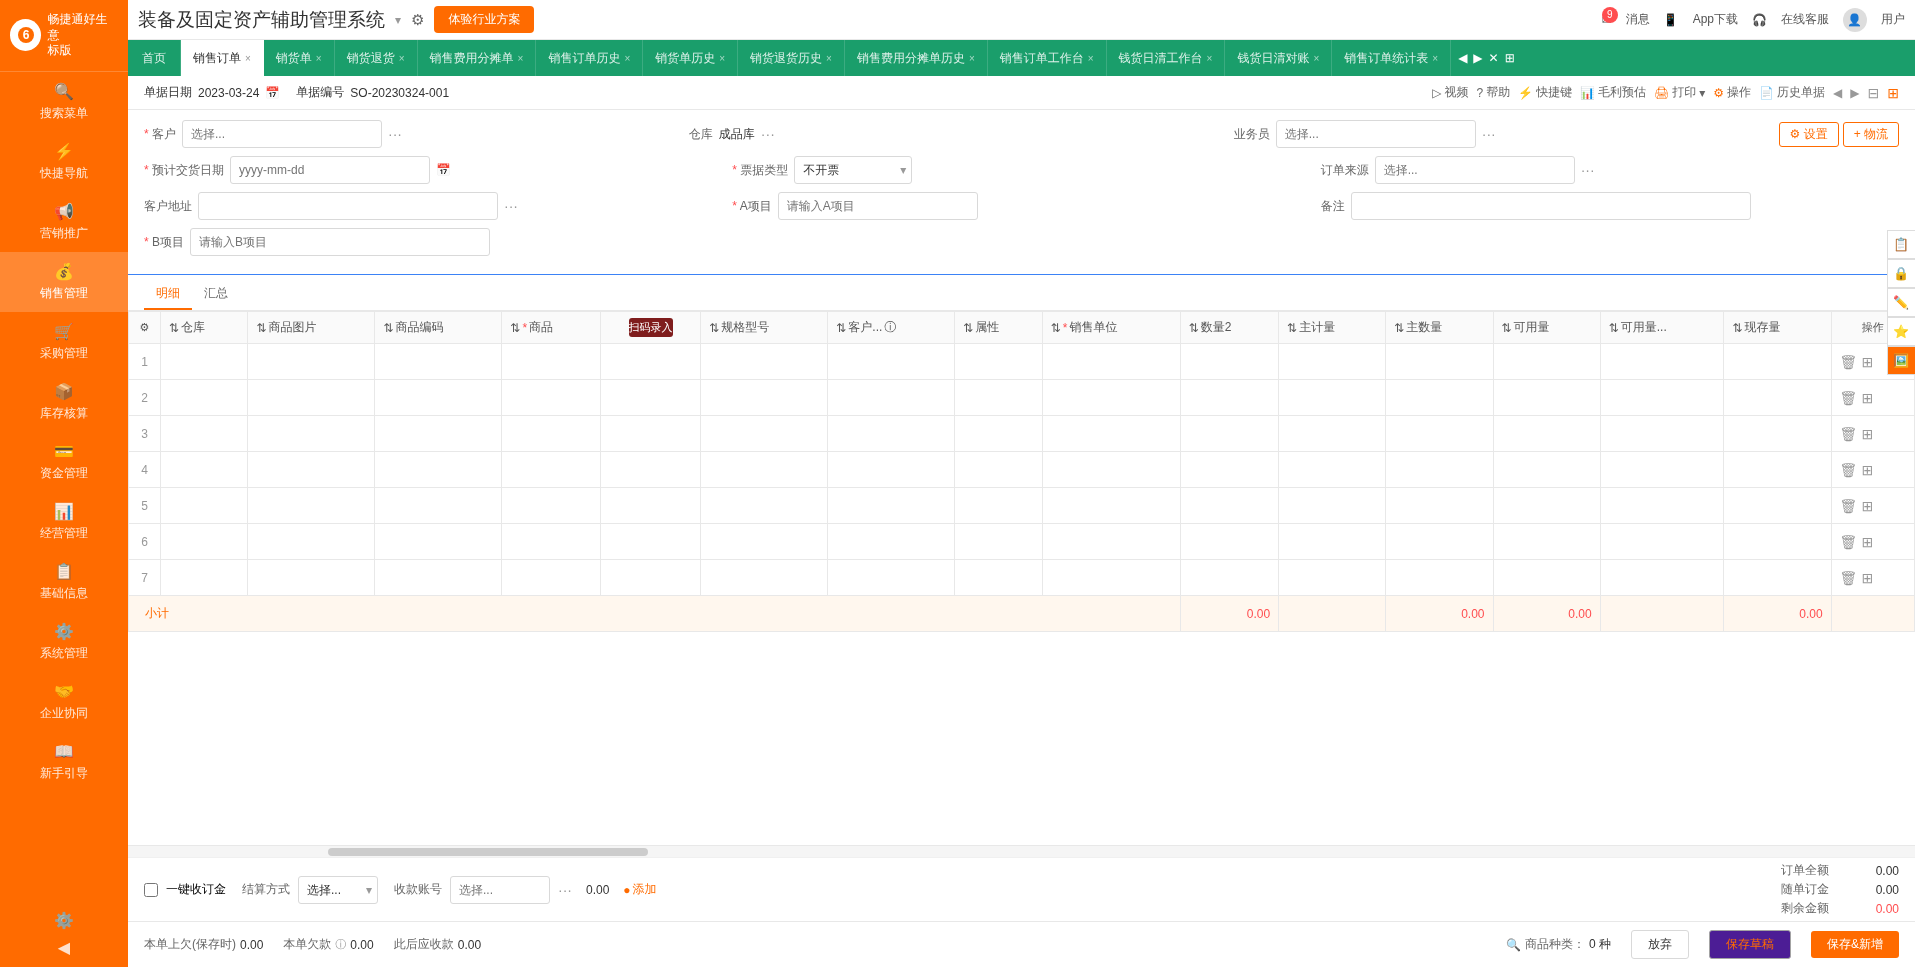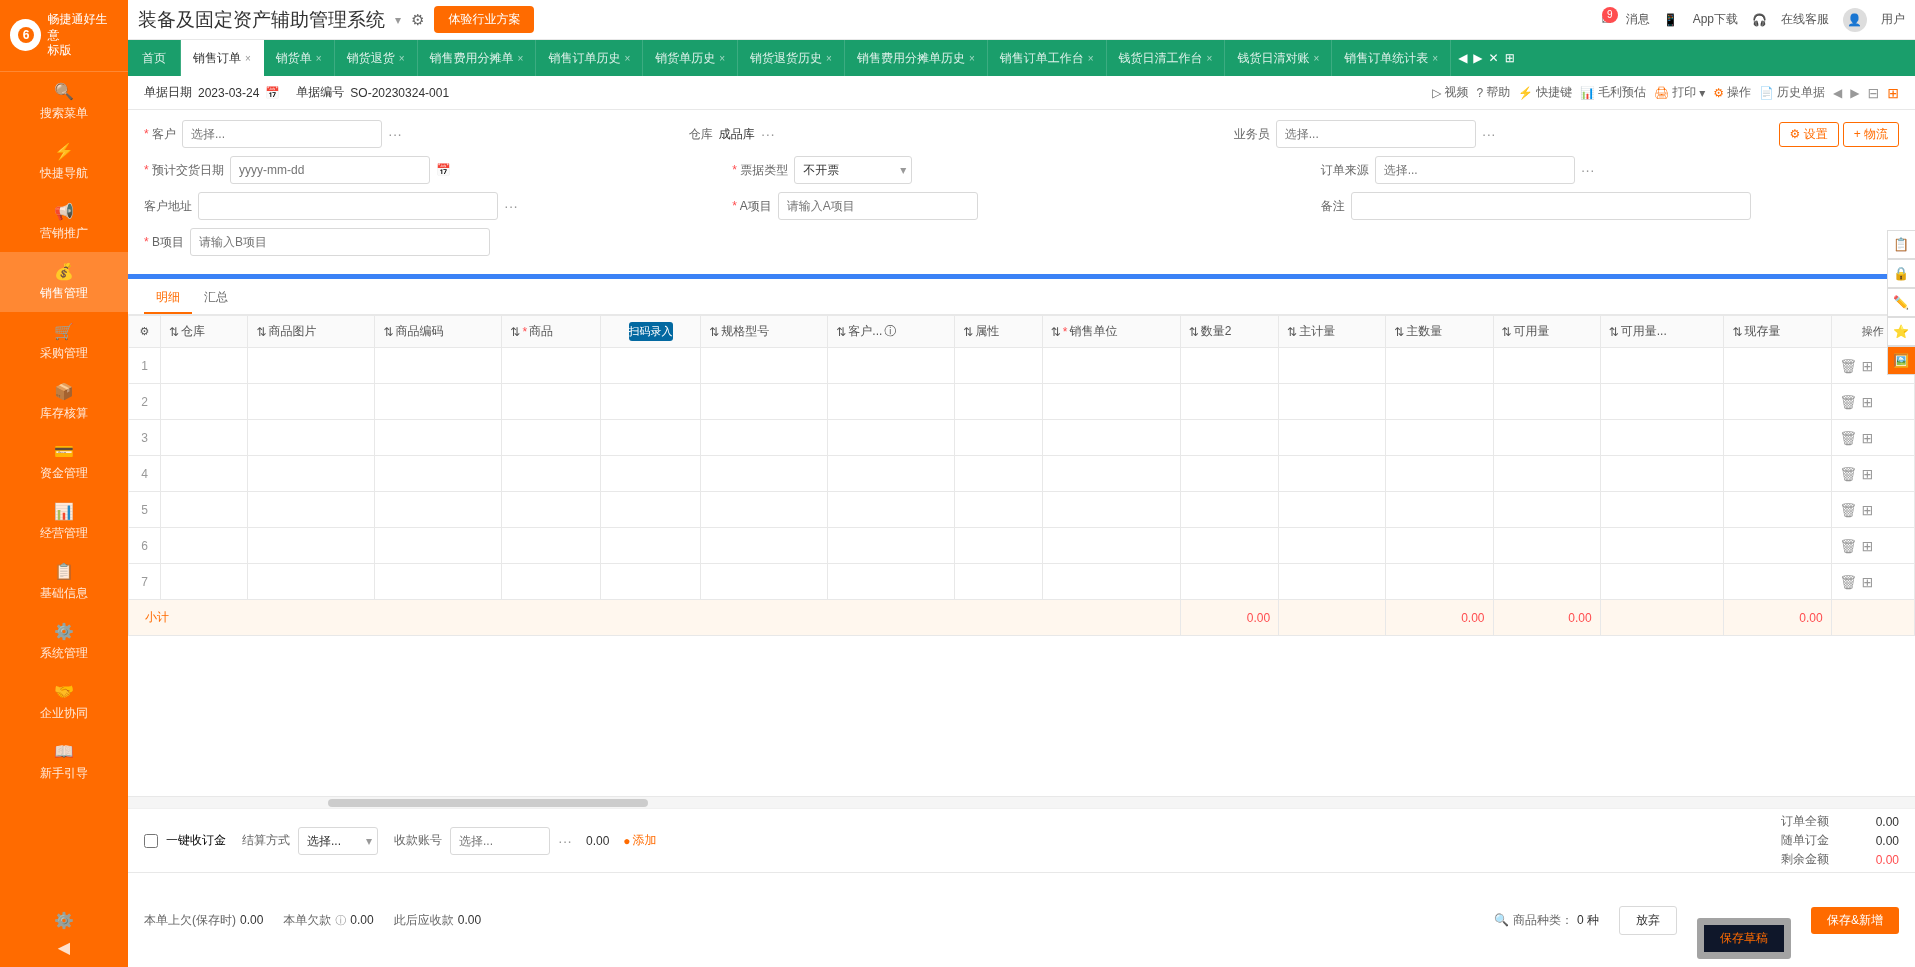--- a/index.html
+++ b/index.html
@@ -43,21 +43,21 @@
     
     .form-header { padding: 8px 16px; border-bottom: 1px solid #e8e8e8; display: flex; align-items: center; gap: 16px; flex-shrink: 0; }
     .form-field { display: flex; align-items: center; gap: 6px; }
     .form-label { color: #333; white-space: nowrap; }
     .form-value { color: #333; font-weight: 500; }
     .form-header-actions { margin-left: auto; display: flex; align-items: center; gap: 8px; color: #666; }
     .action-btn { display: flex; align-items: center; gap: 3px; cursor: pointer; color: #666; font-size: 12px; }
     .action-btn .orange { color: #ff6b00; }
 
     
-    .form-body { padding: 10px 16px; border-bottom: 5px solid #3b82f6; flex-shrink: 0; }
+    .form-body { padding: 10px 16px; border-bottom: 1px solid #3b82f6; flex-shrink: 0; }
     .form-row { display: flex; align-items: center; gap: 10px; margin-bottom: 8px; }
     .field-group { display: flex; align-items: center; gap: 6px; flex: 1; }
     .field-label { color: #666; white-space: nowrap; min-width: fit-content; }
     .required::before { content: '* '; color: #ff4d4f; }
     .field-input { border: 1px solid #d9d9d9; border-radius: 3px; padding: 3px 8px; height: 28px; color: #999; flex: 1; min-width: 80px; background: white; outline: none; }
     .field-select { border: 1px solid #d9d9d9; border-radius: 3px; padding: 3px 24px 3px 8px; height: 28px; color: #333; background: white; outline: none; appearance: none; position: relative; }
     .select-wrap { position: relative; display: flex; align-items: center; justify-content: center; }
     .select-wrap .arrow { position: absolute; right: 6px; color: #999; pointer-events: none; }
     .dots { color: #999; font-size: 14px; cursor: pointer; }
     .field-wide { flex: 2; }
@@ -68,37 +68,37 @@
     .detail-tab.active { color: #ff6b00; border-bottom-color: #ff6b00; font-weight: 500; }
 
     
     .table-wrap { flex: 1; overflow: auto; }
     table { width: 100%; border-collapse: collapse; min-width: 1200px; }
     thead tr { background: #fafafa; }
     th { border: 1px solid #e8e8e8; padding: 6px 8px; color: #555; font-weight: normal; white-space: nowrap; font-size: 11px; position: sticky; top: 0; background: #fafafa; z-index: 1; }
     th .required-star { color: #ff4d4f; }
     td { border: 1px solid #e8e8e8; padding: 4px 8px; color: #333; height: 36px; }
     .row-num { color: #999; text-align: center; width: 30px; }
-    .scan-btn { background: #0369a1; color: white; border: none; padding: 2px 0; border-radius: 3px; cursor: pointer; font-size: 11px; }
+    .scan-btn { background: #7f1d1d; color: white; border: none; padding: 2px 0; border-radius: 3px; cursor: pointer; font-size: 11px; }
     .subtotal-row td { background: #fff7ee; font-weight: 500; }
     .subtotal-label { color: #ff6b00; font-weight: 600; padding-left: 16px; }
     .subtotal-value { color: #ff4d4f; text-align: right; }
     .actions-col { display: flex; gap: 4px; align-items: center; }
     .icon-btn { cursor: pointer; color: #999; font-size: 14px; }
     .th-sort { cursor: pointer; display: flex; align-items: center; gap: 2px; }
 
     
     .scroll-row { height: 12px; background: #f5f5f5; border-top: 1px solid #e8e8e8; flex-shrink: 0; }
     .scroll-inner { height: 8px; width: 320px; background: #ccc; border-radius: 4px; margin: 2px 200px; }
 
     
     .bottom-bar { border-top: 1px solid #e8e8e8; padding: 8px 16px; display: flex; align-items: center; gap: 20px; background: white; flex-shrink: 0; }
     .bottom-field { display: flex; align-items: center; gap: 4px; }
     .btn-default { border: 1px solid #d9d9d9; background: white; padding: 5px 16px; border-radius: 3px; cursor: pointer; color: #333; }
-    .btn-primary { border: 7px solid #a3a3a3; background: #0f172a; padding: 5px 16px; border-radius: 3px; cursor: pointer; color: #ff6b00; margin-top: 37px; }
+    .btn-primary { border: 1px solid #a3a3a3; background: #4c1d95; padding: 5px 16px; border-radius: 3px; cursor: pointer; color: #ff6b00; }
     .btn-orange { background: #ff6b00; color: white; border: none; padding: 5px 16px; border-radius: 3px; cursor: pointer; }
     .checkbox { width: 14px; height: 14px; border: 1px solid #d9d9d9; background: white; cursor: pointer; }
 
     .col-gear { width: 32px; text-align: center; }
 
     .payment-row { display: flex; align-items: center; gap: 8px; padding: 4px 16px; border-top: 1px solid #f0f0f0; flex-shrink: 0; }
     .add-link { color: #ff6b00; cursor: pointer; display: flex; align-items: center; gap: 2px; }
 
     .warehouse-value { color: #333; }
 

